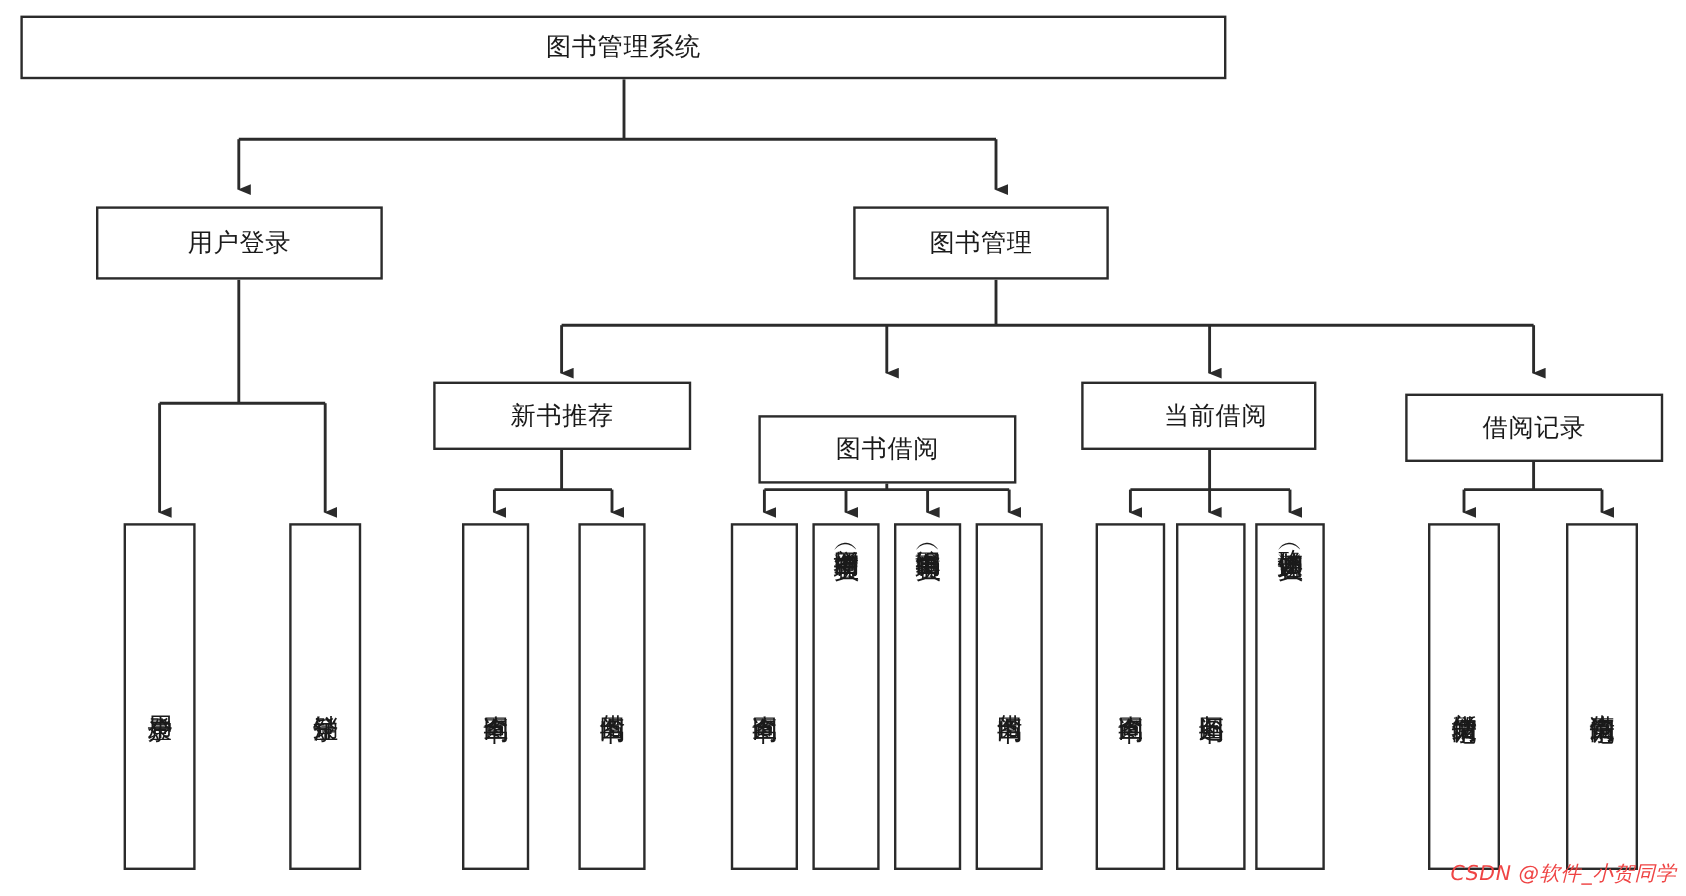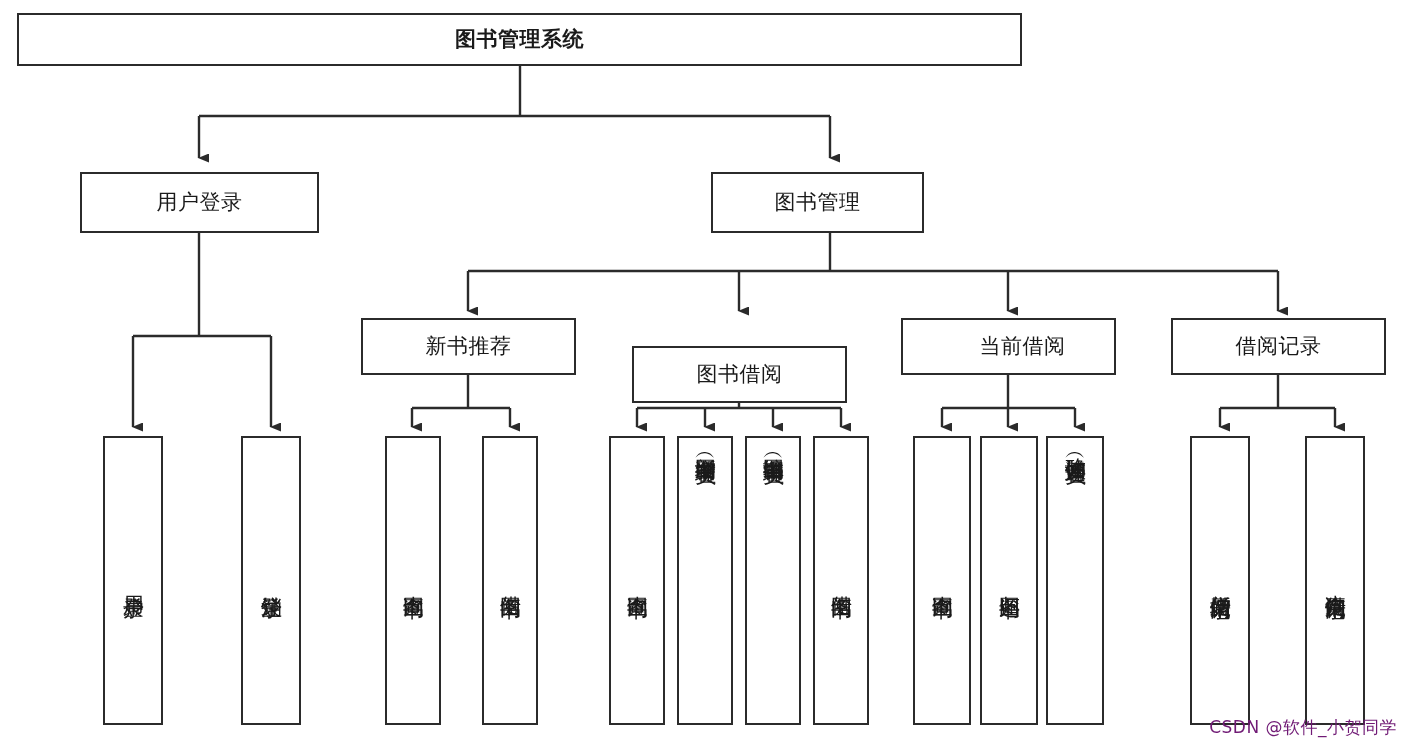--- a/index.html
+++ b/index.html
@@ -59,24 +59,25 @@
   }
   .node-box.vert.topalign {
     align-items: flex-start;
     padding-top: 3px;
   }
   #watermark {
     position: absolute;
     right: 8px;
     bottom: 8px;
     font-size: 17px;
-    color: #701a75;
+    color: #ef4444;
     white-space: nowrap;
     letter-spacing: 0.5px;
     pointer-events: none;
+    font-style: italic;
   }
 </style>
 </head>
 <body>
 
 <div id="diagram-root">
 
   <svg id="diagram-svg" viewBox="0 0 1405 747" xmlns="http://www.w3.org/2000/svg">
     <defs>
       <marker id="arrowhead" markerWidth="9" markerHeight="11" refX="4.5" refY="10" orient="auto" markerUnits="userSpaceOnUse">
@@ -132,45 +133,45 @@
     </g>
 
     <g stroke="#2b2b2b" stroke-width="2.4" fill="none">
       <path d="M1278,375 L1278,408"></path>
       <path d="M1220,408 L1335,408"></path>
       <path d="M1220,408 L1220,427" marker-end="url(#arrowhead)"></path>
       <path d="M1335,408 L1335,427" marker-end="url(#arrowhead)"></path>
     </g>
   </svg>
 
-  <div class="node-box" style="left:17px; top:13px; width:1005px; height:53px;font-weight:bold;">
+  <div class="node-box" style="left:17px; top:13px; width:1005px; height:53px;">
     <span class="node-label-h">图书管理系统</span>
   </div>
 
   <div class="node-box" style="left:80px; top:172px; width:239px; height:61px;">
     <span class="node-label-h">用户登录</span>
   </div>
 
   <div class="node-box" style="left:711px; top:172px; width:213px; height:61px;align-items:center;">
     <span class="node-label-h">图书管理</span>
   </div>
 
   <div class="node-box" style="left:361px; top:318px; width:215px; height:57px;align-items:center;">
     <span class="node-label-h">新书推荐</span>
   </div>
 
   <div class="node-box" style="left:632px; top:318px; width:215px; height:57px;margin-top:28px;">
     <span class="node-label-h">图书借阅</span>
   </div>
 
-  <div class="node-box" style="left:901px; top:318px; width:215px; height:57px;padding-left:28px;">
+  <div class="node-box" style="left:901px; top:318px; width:196px; height:57px;padding-left:28px;">
     <span class="node-label-h">当前借阅</span>
   </div>
 
-  <div class="node-box" style="left:1171px; top:318px; width:215px; height:57px;">
+  <div class="node-box" style="left:1171px; top:328px; width:215px; height:57px;">
     <span class="node-label-h">借阅记录</span>
   </div>
 
   <div class="node-box vert" style="left:103px; top:436px; width:60px; height:289px;">
     <span class="node-label-v">用户登录</span>
   </div>
 
   <div class="node-box vert" style="left:241px; top:436px; width:60px; height:289px;">
     <span class="node-label-v">注销登录</span>
   </div>

